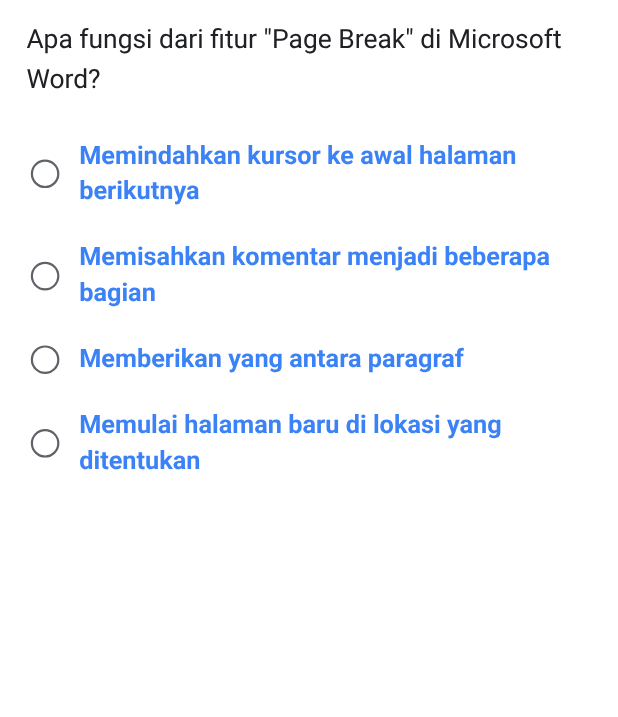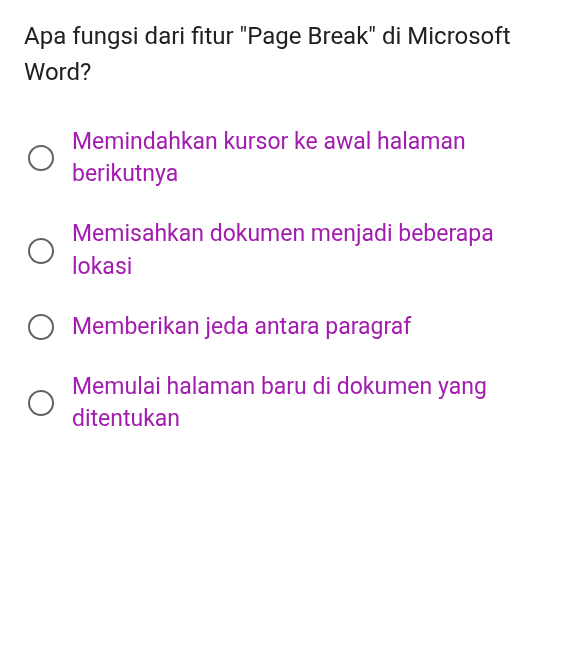--- a/index.html
+++ b/index.html
@@ -40,48 +40,48 @@
   .radio-circle {
     width: 26px;
     height: 26px;
     border: 2.4px solid #5f6368;
     border-radius: 50%;
     flex-shrink: 0;
   }
   .option-label {
     font-size: 23px;
     line-height: 1.4;
-    color: #a21caf;
-    font-weight: 400;
+    color: #3b82f6;
+    font-weight: 700;
     flex: 1;
   }
 </style>
 </head>
 <body>
 
 <div class="question-block">
   <div class="question-text">Apa fungsi dari fitur "Page Break" di Microsoft Word?</div>
 
   <div class="options-list">
 
     <label class="option-row">
       <span class="radio-circle"></span>
       <span class="option-label">Memindahkan kursor ke awal halaman berikutnya</span>
     </label>
 
 
     <label class="option-row">
       <span class="radio-circle"></span>
-      <span class="option-label">Memisahkan dokumen menjadi beberapa lokasi</span>
+      <span class="option-label">Memisahkan komentar menjadi beberapa bagian</span>
     </label>
 
     <label class="option-row">
       <span class="radio-circle"></span>
-      <span class="option-label">Memberikan jeda antara paragraf</span>
+      <span class="option-label">Memberikan yang antara paragraf</span>
     </label>
 
     <label class="option-row">
       <span class="radio-circle"></span>
-      <span class="option-label">Memulai halaman baru di dokumen yang ditentukan</span>
+      <span class="option-label">Memulai halaman baru di lokasi yang ditentukan</span>
     </label>
 
   </div>
 </div>
 
 </body></html>

